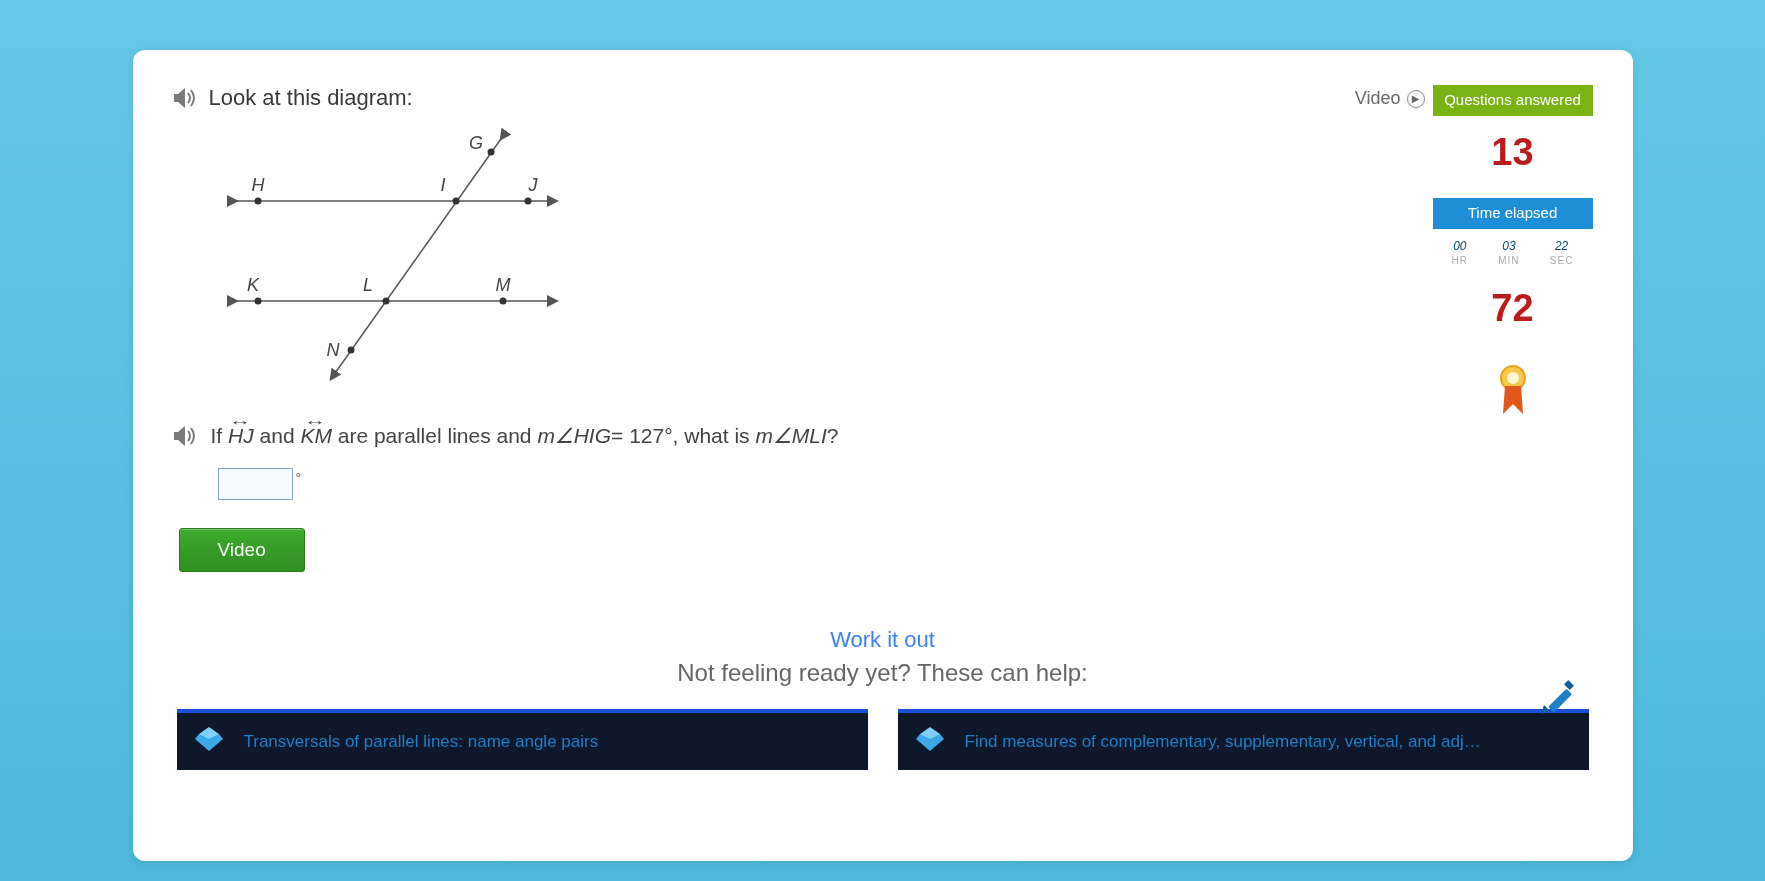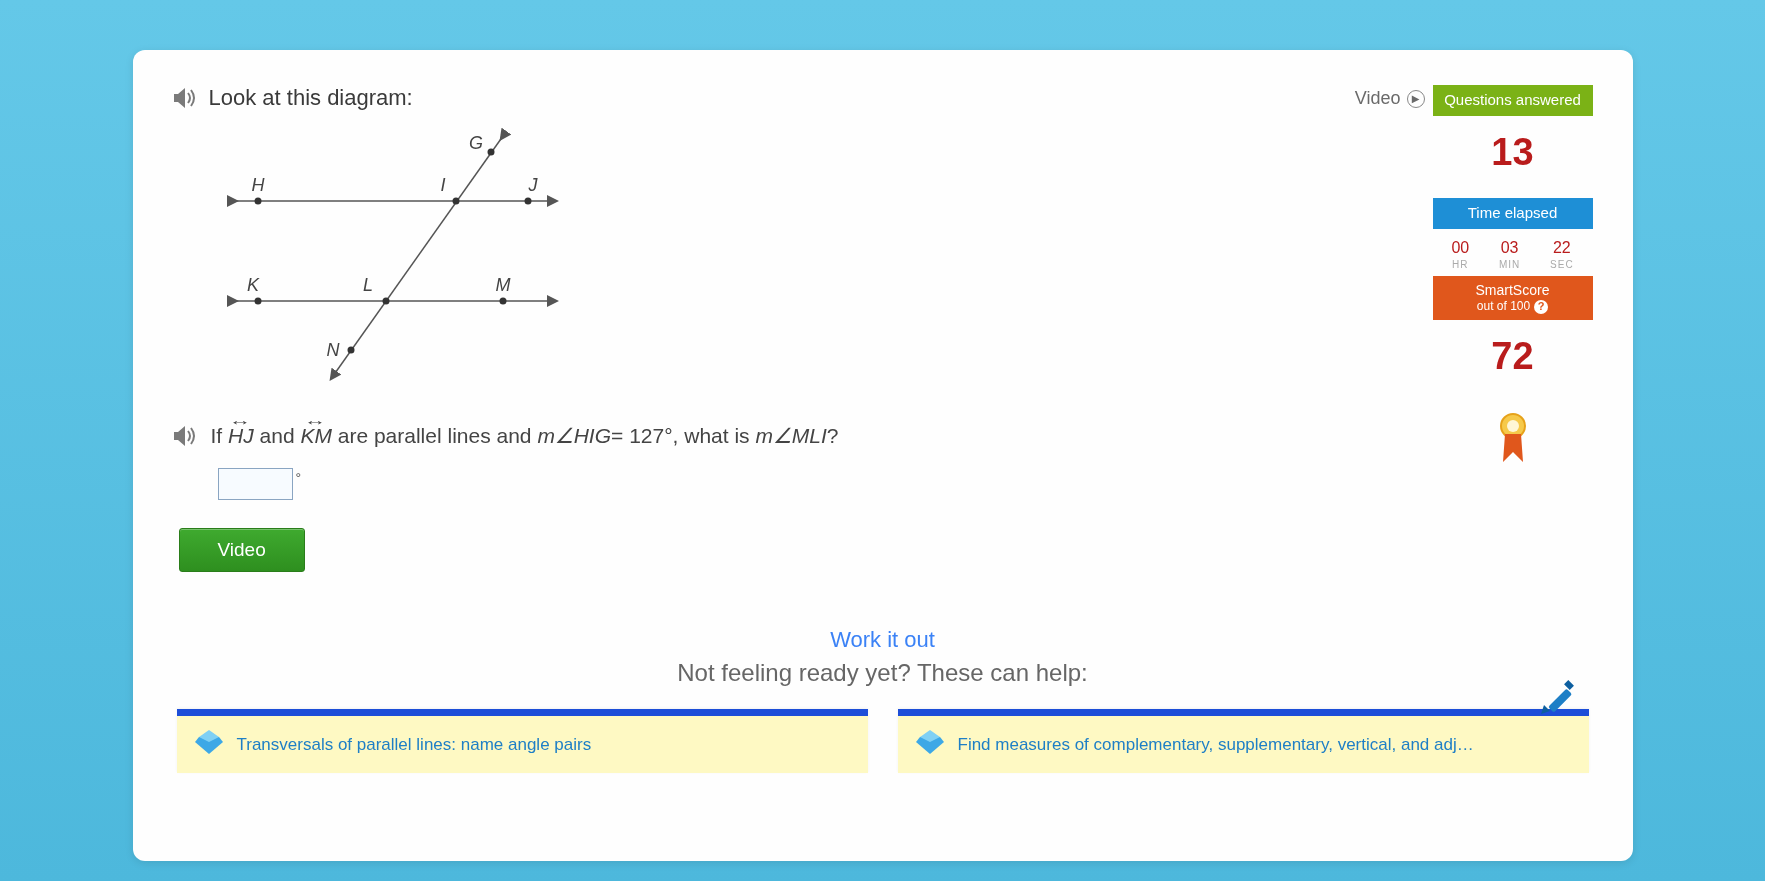--- a/index.html
+++ b/index.html
@@ -69,36 +69,36 @@
     line-height: 1.25;
   }
   .qa-header { background: #7bb216; }
   .time-header { background: #1e8fd6; }
   .ss-header { background: #e0571c; font-size: 14px; }
   .ss-header .sub { font-size: 12px; display: flex; align-items: center; justify-content: center; gap: 4px;}
   .ss-q { width: 14px; height: 14px; background: #fff; color: #e0571c; border-radius: 50%; font-size: 11px; display: inline-flex; align-items: center; justify-content: center; font-weight: bold;}
   .stat-value { font-size: 38px; font-weight: bold; color: #b91c1c; padding: 15px 0 20px 0; }
   .time-row { display: flex; justify-content: space-around; padding: 10px 4px 2px 4px; }
   .time-cell { text-align: center; }
-  .time-num { font-size: 16px; color: #b91c1c; }
+  .time-num { font-size: 12px; color: #0c4a6e; font-style: italic; }
   .time-lbl { font-size: 10px; color: #aaa; letter-spacing: 1px; margin-top: 2px;}
   .ribbon { text-align: center; padding: 10px 0; }
   .ribbon svg { display: inline-block; }
   .pencil { position: absolute; right: 55px; bottom: 140px; cursor: pointer; }
   
   .footer { text-align: center; margin-top: 55px; }
   .work-it { color: #3b82f6; font-size: 22px; cursor: pointer; }
   .help-txt { color: #666; font-size: 24px; margin-top: 6px; }
   .help-links {
     display: flex; gap: 30px; margin-top: 22px; justify-content: space-between;
     padding: 0 4px;
   }
   .help-card {
-    flex: 1; background: #fef9c3; border-top: 7px solid #1d4ed8;
-    padding: 14px 18px; display: flex; align-items: center; gap: 14px;
+    flex: 1; background: #0f172a; border-top: 4px solid #1d4ed8;
+    padding: 14px 18px; display: flex; align-items: center; gap: 21px;
     color: #1e7fc6; font-size: 17px; cursor: pointer;
     box-shadow: 0 -1px 3px rgba(0,0,0,0.05);
   }
   .gem { flex-shrink: 0; }
 </style>
 </head>
 <body>
 
 <div class="card">
 
@@ -193,27 +193,20 @@
               <div class="time-num">03</div>
               <div class="time-lbl">MIN</div>
             </div>
           <div class="time-cell">
               <div class="time-num">22</div>
               <div class="time-lbl">SEC</div>
             </div>
         </div>
       </div>
       <div class="stat-box">
-        <div class="stat-header ss-header">
-          <div>SmartScore</div>
-          <div class="sub">
-              <span>out of 100</span> 
-              <span class="ss-q">?</span>
-            </div>
-        </div>
         <div class="stat-value">72</div>
       </div>
       <div class="ribbon">
         <svg width="36" height="54" viewBox="0 0 36 54">
           <circle cx="18" cy="14" r="12" fill="#f6c94a" stroke="#e6a21a" stroke-width="2"></circle>
           <circle cx="18" cy="14" r="6" fill="#fff6d6"></circle>
           <path d="M10 22 L8 50 L18 40 L28 50 L26 22 Z" fill="#e0571c"></path>
         </svg>
       </div>
     </div>

